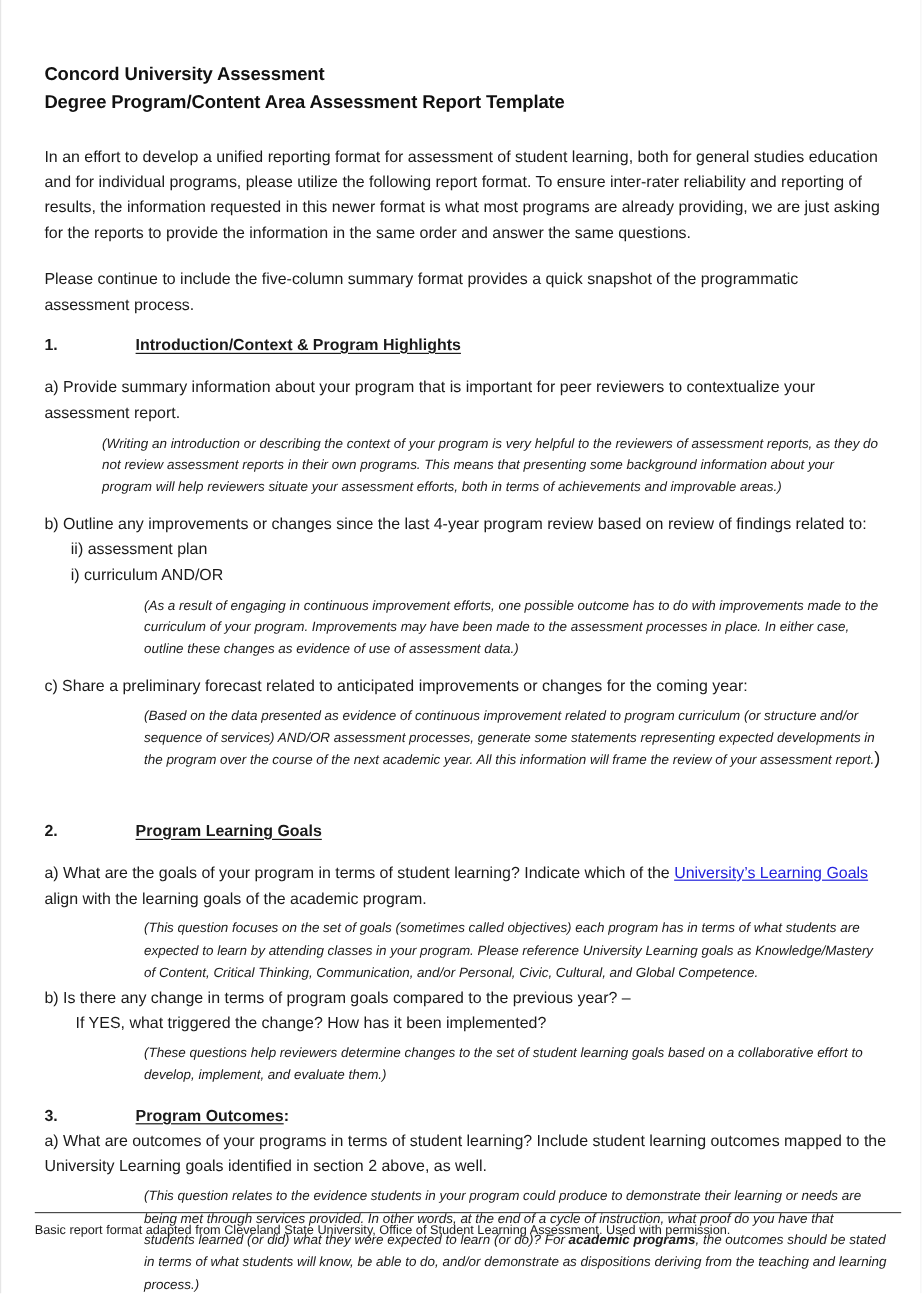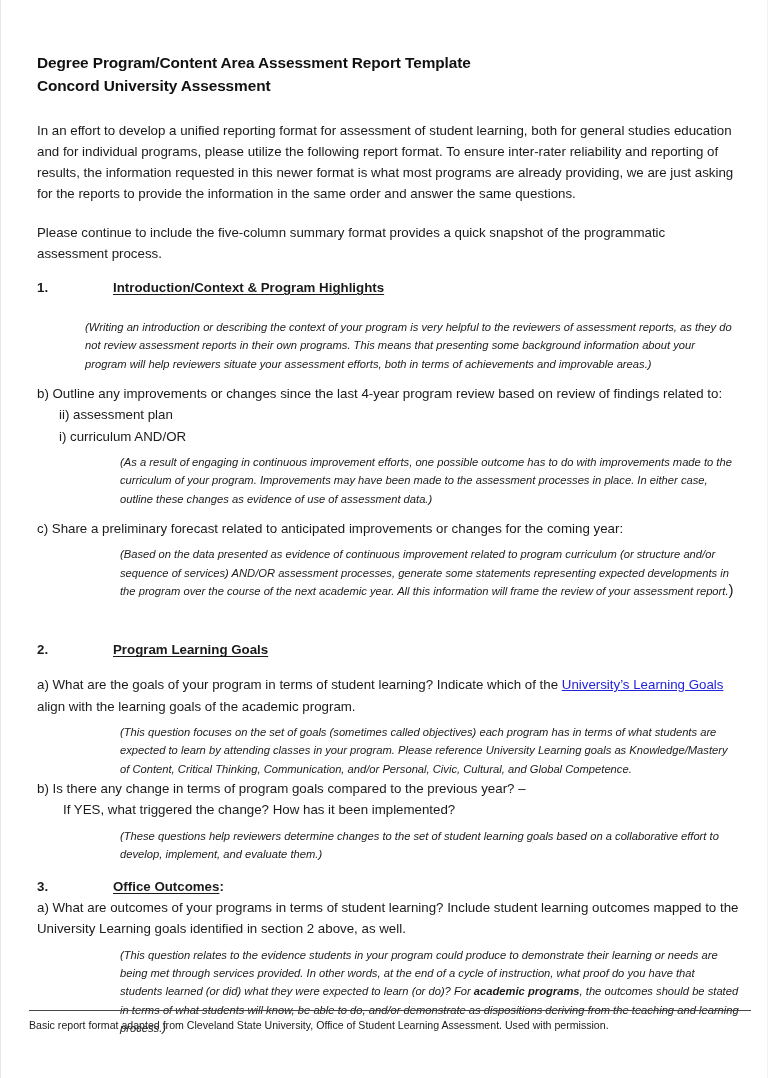--- a/index.html
+++ b/index.html
@@ -138,40 +138,41 @@
     margin: 0;
   }
 </style>
 </head>
 <body>
 
 <div class="page">
   <div class="page-inner">
 
     <div class="doc-title">
+      <span class="line">Concord University Assessment</span>
       <span class="line">Degree Program/Content Area Assessment Report Template</span>
-      <span class="line">Concord University Assessment</span>
     </div>
 
     <div class="gap-intro"></div>
 
     <p class="body">In an effort to develop a unified reporting format for assessment of student learning, both for general studies education and for individual programs, please utilize the following report format.  To ensure inter-rater reliability and reporting of results, the information requested in this newer format is what most programs are already providing, we are just asking for the reports to provide the information in the same order and answer the same questions.</p>
     <div class="gap-para"></div>
     <p class="body">Please continue to include the five-column summary format provides a quick snapshot of the programmatic assessment process.</p>
 
     <div class="gap-md"></div>
 
     <div class="section-head">
       <span class="num">1.</span>
       <span class="heading-text">Introduction/Context &amp; Program Highlights</span>
       <span class="trailing"></span>
     </div>
 
     <div class="gap-md"></div>
 
+    <p class="q">a) Provide summary information about your program that is important for peer reviewers to contextualize your assessment report.</p>
     <div class="gap-xs"></div>
     <p class="note">(Writing an introduction or describing the context of your program is very helpful to the reviewers of assessment reports, as they do not review assessment reports in their own programs. This means that presenting some background information about your program will help reviewers situate your assessment efforts, both in terms of achievements and improvable areas.)</p>
 
     <div class="gap-sm"></div>
 
     <p class="q">b) Outline any improvements or changes since the last 4-year program review based on review of findings related to:</p>
     <p class="q-sub">ii) assessment plan</p>
     <p class="q-sub">i) curriculum AND/OR</p>
     <div class="gap-xs"></div>
     <p class="note indent-lg">(As a result of engaging in continuous improvement efforts, one possible outcome has to do with improvements made to the curriculum of your program. Improvements may have been made to the assessment processes in place. In either case, outline these changes as evidence of use of assessment data.)</p>
@@ -198,21 +199,21 @@
 
     <p class="q">b) Is there any change in terms of program goals compared to the previous year? –</p>
     <p class="q-sub2">If YES, what triggered the change? How has it been implemented?</p>
     <div class="gap-xs"></div>
     <p class="note indent-lg">(These questions help reviewers determine changes to the set of student learning goals based on a collaborative effort to develop, implement, and evaluate them.)</p>
 
     <div class="gap-md"></div>
 
     <div class="section-head">
       <span class="num">3.</span>
-      <span class="heading-text">Office Outcomes</span>
+      <span class="heading-text">Program Outcomes</span>
       <span class="trailing">:</span>
     </div>
 
     <p class="q">a) What are outcomes of your programs in terms of student learning?  Include student learning outcomes mapped to the University Learning goals identified in section 2 above, as well.</p>
     <div class="gap-xs"></div>
     <p class="note indent-lg"><span>(This question relates to the evidence students in your program could produce to demonstrate their learning or needs are being met through services provided. In other words, at the end of a cycle of instruction, what proof do you have that students learned (or did) what they were expected to learn (or do)? For </span><b>academic programs</b><span>, the outcomes should be stated in terms of what students will know, be able to do, and/or demonstrate as dispositions deriving from the teaching and learning process.)</span></p>
 
   </div>
 
   <div class="footer">

